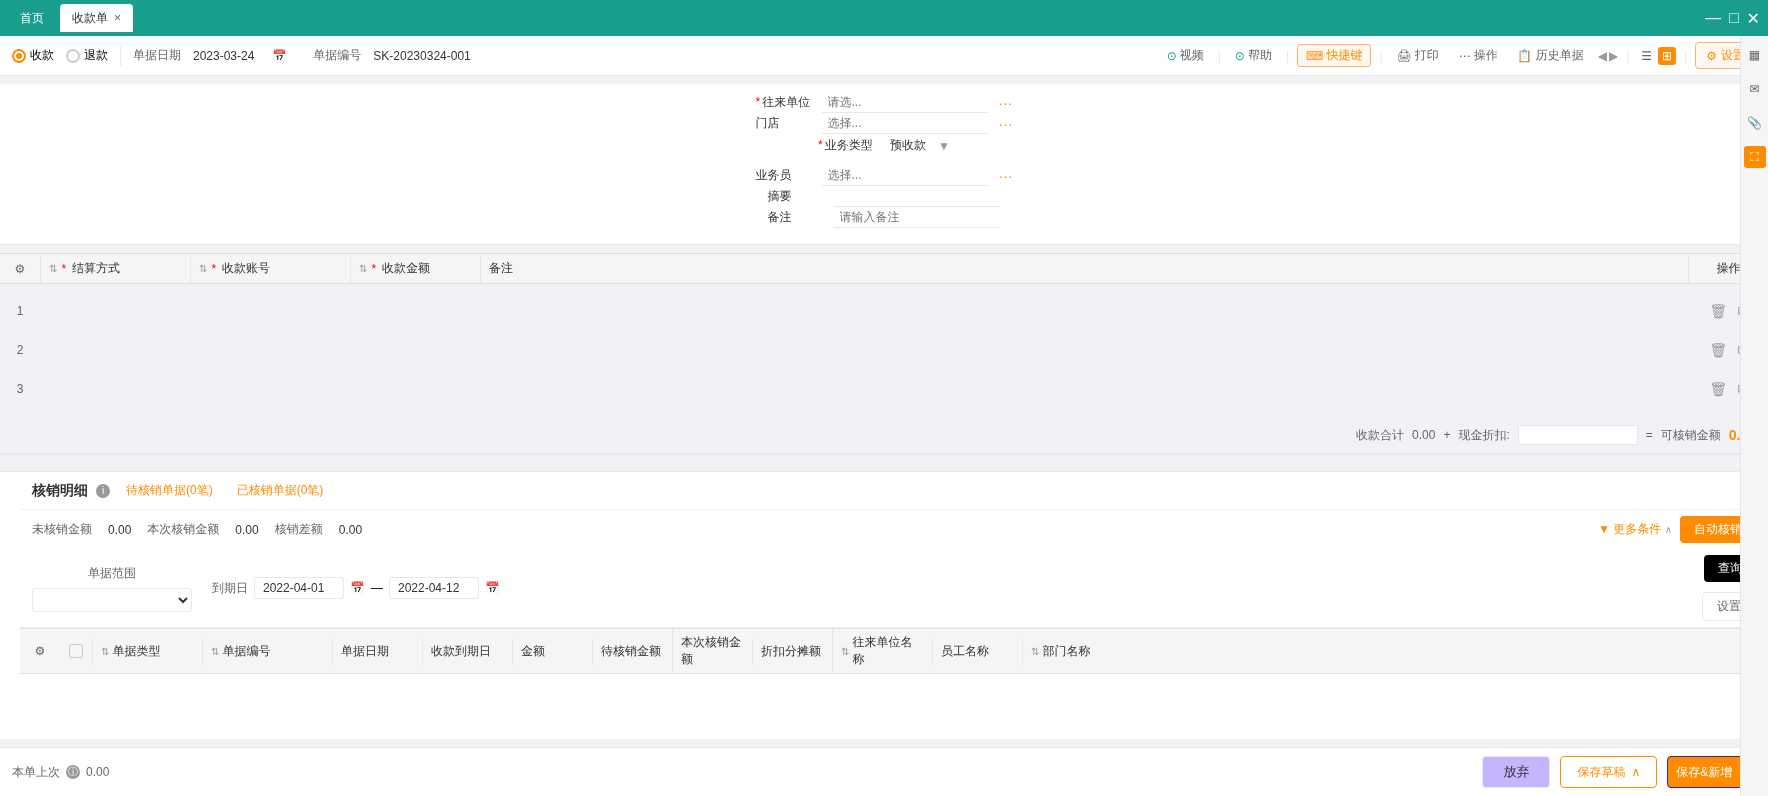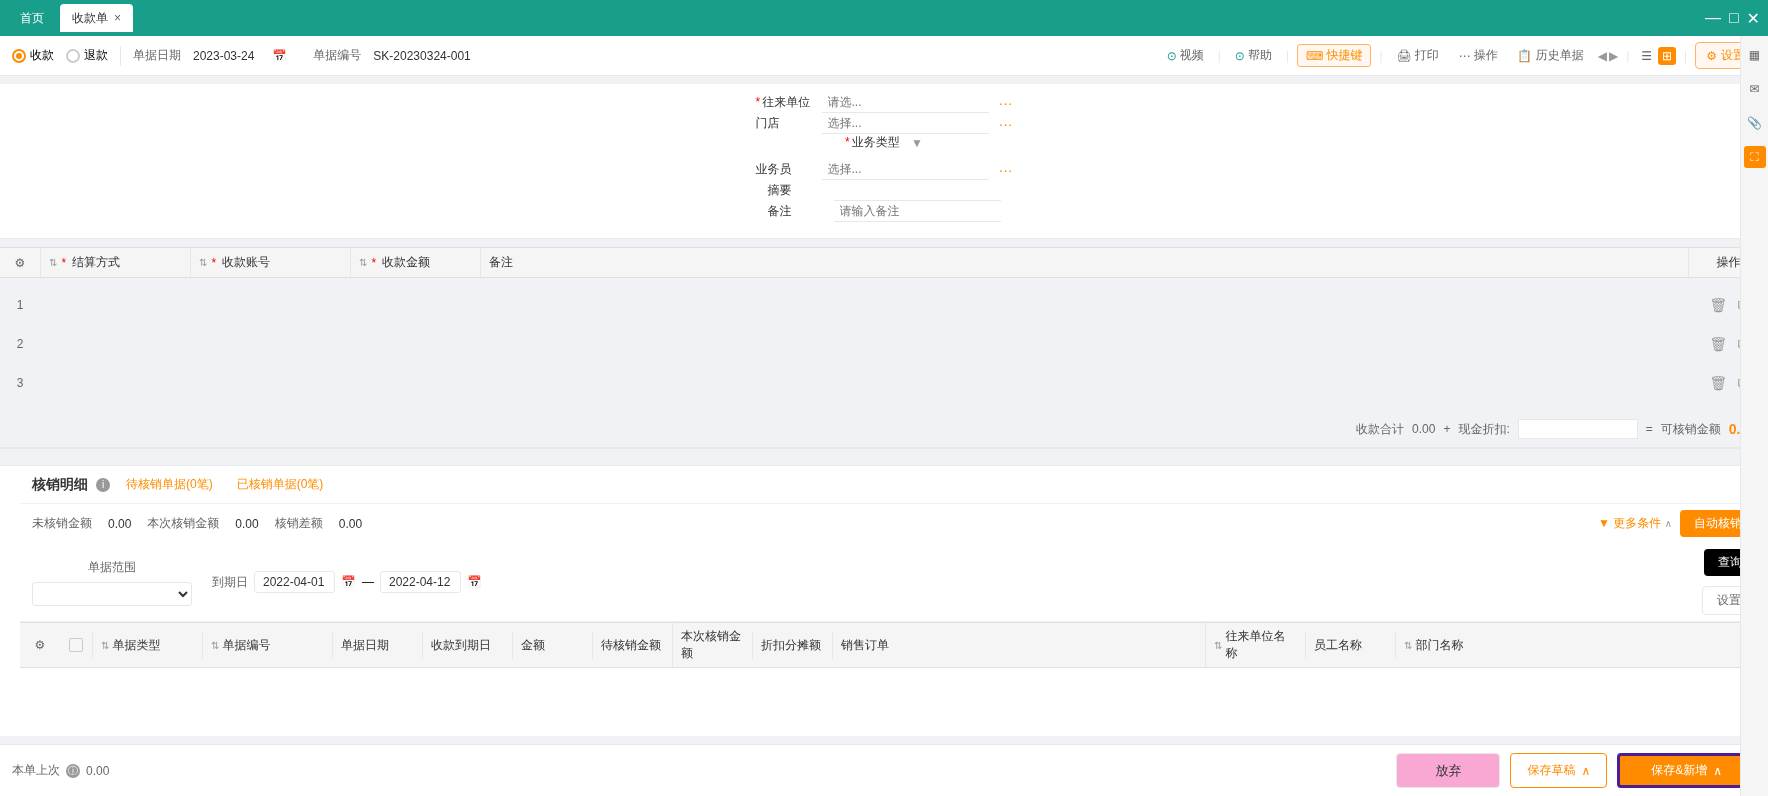--- a/index.html
+++ b/index.html
@@ -82,21 +82,21 @@
     .section2-stats .stat-val { color: #333; }
     .section2-filter { display: flex; align-items: center; padding: 6px 12px; gap: 12px; border-bottom: 1px solid #f0f0f0; }
     .filter-right { margin-left: auto; display: flex; align-items: center; gap: 8px; }
     .filter-icon { color: #ff8c00; cursor: pointer; }
     .auto-btn { background: #ff8c00; color: #fff; border: none; padding: 5px 14px; border-radius: 4px; cursor: pointer; }
     .query-btn { background: #000000; color: #fff; border: none; padding: 5px 14px; border-radius: 4px; cursor: pointer; display: block; margin-bottom: 6px; }
     .settings-small-btn { background: #fff; border: 1px solid #e8e8e8; color: #666; padding: 5px 14px; border-radius: 4px; cursor: pointer; }
     .filter-field { display: flex; align-items: center; gap: 6px; flex-direction: column; }
     .filter-label { color: #666; white-space: nowrap; }
     .filter-select { border: 1px solid #e8e8e8; padding: 3px 8px; border-radius: 3px; color: #333; outline: none; background: #fff; width: 160px; }
-    .date-input { border: 1px solid #e8e8e8; padding: 3px 8px; border-radius: 3px; color: #333; outline: none; background: #fff; width: 81px; }
+    .date-input { border: 1px solid #e8e8e8; padding: 3px 8px; border-radius: 3px; color: #333; outline: none; background: #fff; width: 90px; }
     .date-range { display: flex; align-items: center; gap: 6px; margin-left: 8px; }
     .cal-icon { color: #999; cursor: pointer; }
     .filter-actions { display: flex; flex-direction: column; align-items: flex-end; gap: 4px; margin-left: auto; }
 
     
     .bottom-table-header { display: flex; align-items: center; background: #f5f5f5; border-bottom: 1px solid #e0e0e0; border-top: 1px solid #e0e0e0; min-height: 34px; }
     .bth-gear { width: 40px; display: flex; align-items: center; justify-content: center; color: #666; cursor: pointer; }
     .bth-check { width: 32px; display: flex; align-items: center; justify-content: center; }
     .bth-cell { flex: 1; padding: 5px 8px; color: #333; font-weight: 500; border-left: 1px solid #e8e8e8; display: flex; align-items: center; gap: 3px; font-size: 11px; }
     .bth-cell.w1 { flex: 0 0 110px; }
@@ -108,23 +108,23 @@
     .bth-cell.w7 { flex: 0 0 80px; }
     .bth-cell.w8 { flex: 0 0 80px; }
     .bth-cell.w9 { flex: 1; }
     .bth-cell.w10 { flex: 0 0 100px; }
     .bth-cell.w11 { flex: 0 0 90px; }
 
     
     .footer { display: flex; align-items: center; padding: 8px 12px; border-top: 1px solid #e8e8e8; background: #fff; gap: 8px; }
     .footer-left { display: flex; align-items: center; gap: 6px; color: #666; }
     .footer-right { margin-left: auto; display: flex; gap: 10px; }
-    .btn-abandon { background: #f9a8d4; border: 1px solid #e8e8e8; color: #333; padding: 6px 38px; border-radius: 4px; cursor: pointer; font-size: 13px; }
+    .btn-abandon { background: #c4b5fd; border: 1px solid #e8e8e8; color: #333; padding: 6px 20px; border-radius: 4px; cursor: pointer; font-size: 13px; }
     .btn-save-draft { background: #fff; border: 1px solid #ff8c00; color: #ff8c00; padding: 6px 16px; border-radius: 4px; cursor: pointer; font-size: 13px; display: flex; align-items: center; gap: 6px; }
-    .btn-save-new { background: #ff8c00; border: 3px solid #4c1d95; color: #fff; padding: 6px 31px; border-radius: 4px; cursor: pointer; font-size: 13px; display: flex; align-items: center; gap: 6px; }
+    .btn-save-new { background: #ff8c00; border: 1px solid #4c1d95; color: #fff; padding: 6px 8px; border-radius: 4px; cursor: pointer; font-size: 13px; display: flex; align-items: center; gap: 6px; }
 
     
     .right-sidebar { position: fixed; right: 0; top: 36px; width: 28px; height: calc(796px - 36px); background: #f5f5f5; border-left: 1px solid #e8e8e8; display: flex; flex-direction: column; align-items: center; padding: 8px 0; gap: 12px; }
     .sidebar-icon-btn { width: 22px; height: 22px; display: flex; align-items: center; justify-content: center; cursor: pointer; color: #666; border-radius: 3px; }
     .sidebar-icon-btn.active { background: #ff8c00; color: #fff; }
 
     
     .filter-select-wrap { position: relative; display: flex; align-items: center; }
 
     
@@ -232,20 +232,21 @@
           <div class="form-field" style="max-width:420px;">
             <span class="form-label">门店</span>
             <input class="form-input" type="text" placeholder="选择..." style="">
             <span class="more-btn">···</span>
           </div>
           <div style="min-width:40px;"></div>
           <div class="form-field" style="max-width:400px;">
             <span class="form-label">
               <span class="required-star">*</span><span>业务类型</span>
             </span>
+            <span style="flex:1; padding:3px 6px; color:#333;">预收款</span>
             <span style="color:#999; cursor:pointer;">▼</span>
           </div>
         </div>
         <div class="form-row">
           <div class="form-field" style="max-width:480px;">
             <span class="form-label">业务员</span>
             <input class="form-input" type="text" placeholder="选择..." style="">
             <span class="more-btn">···</span>
           </div>
           <div style="min-width:40px;"></div>
@@ -403,23 +404,20 @@
           </div>
           <div class="bth-cell w6">
             <span>待核销金额</span>
           </div>
           <div class="bth-cell w7">
             <span>本次核销金额</span>
           </div>
           <div class="bth-cell w8">
             <span>折扣分摊额</span>
           </div>
-          <div class="bth-cell w9">
-            <span>销售订单</span>
-          </div>
           <div class="bth-cell w10">
             <span class="sort-icon">⇅</span>
             <span>往来单位名称</span>
           </div>
           <div class="bth-cell w11">
             <span>员工名称</span>
           </div>
           <div class="bth-cell">
             <span class="sort-icon">⇅</span>
             <span>部门名称</span>

